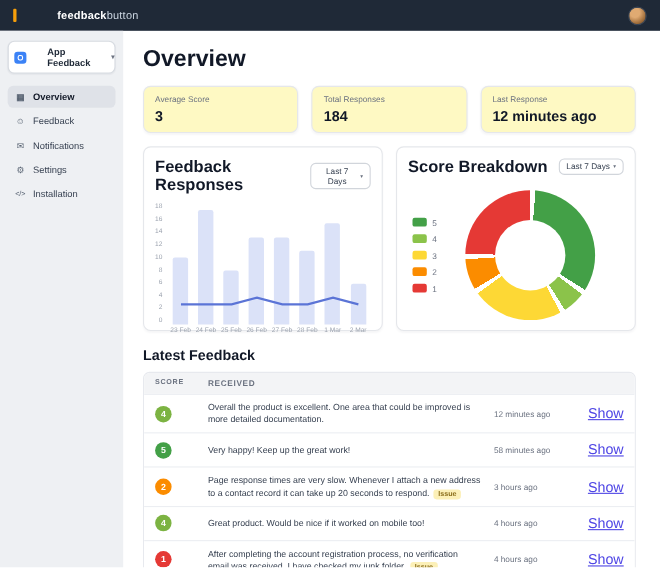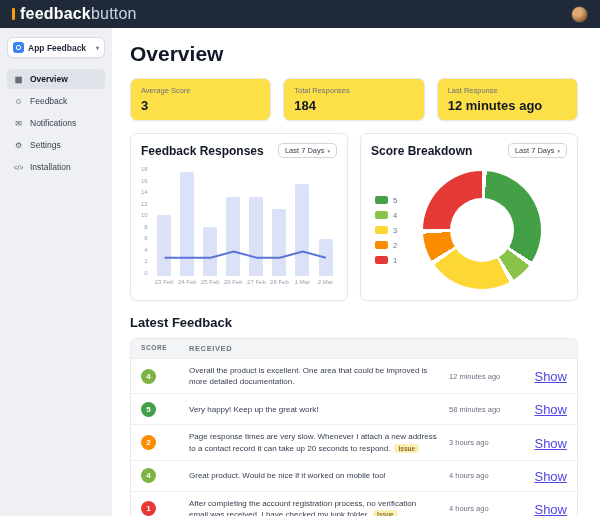--- a/index.html
+++ b/index.html
@@ -10,34 +10,34 @@
     background:#ffffff; color:#111827;
   }
 
   
   .topbar {
     height:28px; background:#1f2937; display:flex;
     align-items:center; justify-content:space-between; padding:0 12px;
   }
   .logo { display:flex; align-items:center; gap:5px; }
   .logo-mark { width:3px; height:12px; background:#f59e0b; border-radius:1px; }
-  .logo-text { font-size:16px; font-weight:bold; color:#ffffff; letter-spacing:0.2px; }
+  .logo-text { font-size:10px; font-weight:bold; color:#ffffff; letter-spacing:0.2px;margin-left:32px; }
   .logo-text .secondary { font-weight:400; color:#cbd5e1; }
   .avatar {
     width:17px; height:17px; border-radius:50%; cursor:pointer;
     background:radial-gradient(circle at 35% 30%, #e0aa72 0 30%, #9c6a38 70%, #5f3d1c);
     border:1px solid #3b4656;
   }
 
   
   .layout { display:flex; height:488px; }
   .sidebar { width:112px; flex-shrink:0; background:#eef0f3; padding:9px 7px; }
   .project-selector {
     background:#fff; border:1px solid #d7dbe1; border-radius:6px;
-    padding:4px 5px; display:flex; align-items:center; gap:4px;
+    padding:4px 5px; display:flex; align-items:center; gap:19px;
     font-size:8.5px; font-weight:bold; color:#1f2937; margin-bottom:11px; cursor:pointer;
     box-shadow:0 1px 1px rgba(16,24,40,.04);
   }
   .project-icon {
     width:11px; height:11px; border-radius:3px; background:#3b82f6;
     position:relative; flex-shrink:0;
   }
   .project-icon::after {
     content:''; position:absolute; inset:3px; border:1px solid #fff; border-radius:2px;
   }
@@ -50,33 +50,33 @@
   .nav-item.active { background:#dfe2e8; color:#111827; font-weight:bold; }
   .nav-icon { width:11px; font-size:8px; color:#556070; text-align:center; flex-shrink:0; }
 
   
   .main { flex:1; padding:12px 22px 0 18px; overflow:hidden; }
   .page-title { font-size:21px; font-weight:bold; margin:2px 0 12px; color:#111827; }
 
   .stats-row { display:flex; gap:12px; }
   .stat-card {
     flex:1; border:1px solid #e5e7eb; border-radius:7px; padding:7px 10px;
-    background:#fde047; box-shadow:0 1px 2px rgba(16,24,40,.04);
+    background:#fef9c3; box-shadow:0 1px 2px rgba(16,24,40,.04);
   }
   .stat-label { font-size:7.5px; color:#6b7280; margin-bottom:3px; }
   .stat-value { font-size:13px; font-weight:bold; color:#111827; }
 
   
   .charts-row { display:flex; gap:12px; margin-top:12px; }
   .chart-card {
     flex:1; border:1px solid #e5e7eb; border-radius:7px; padding:9px 10px;
     background:#fff; box-shadow:0 1px 2px rgba(16,24,40,.04); height:168px;
   }
   .chart-header { display:flex; justify-content:space-between; align-items:center; margin-bottom:8px; }
-  .chart-title { font-size:12px; font-weight:bold; color:#111827; }
+  .chart-title { font-size:15px; font-weight:bold; color:#111827; }
   .range-button {
     border:1px solid #d1d5db; border-radius:5px; padding:2px 6px;
     font-size:7.5px; color:#374151; background:#fff; cursor:pointer;
     display:flex; align-items:center; gap:3px;
   }
   .range-chevron { font-size:5px; color:#6b7280; }
 
   
   .bar-chart { display:flex; }
   .y-axis {

